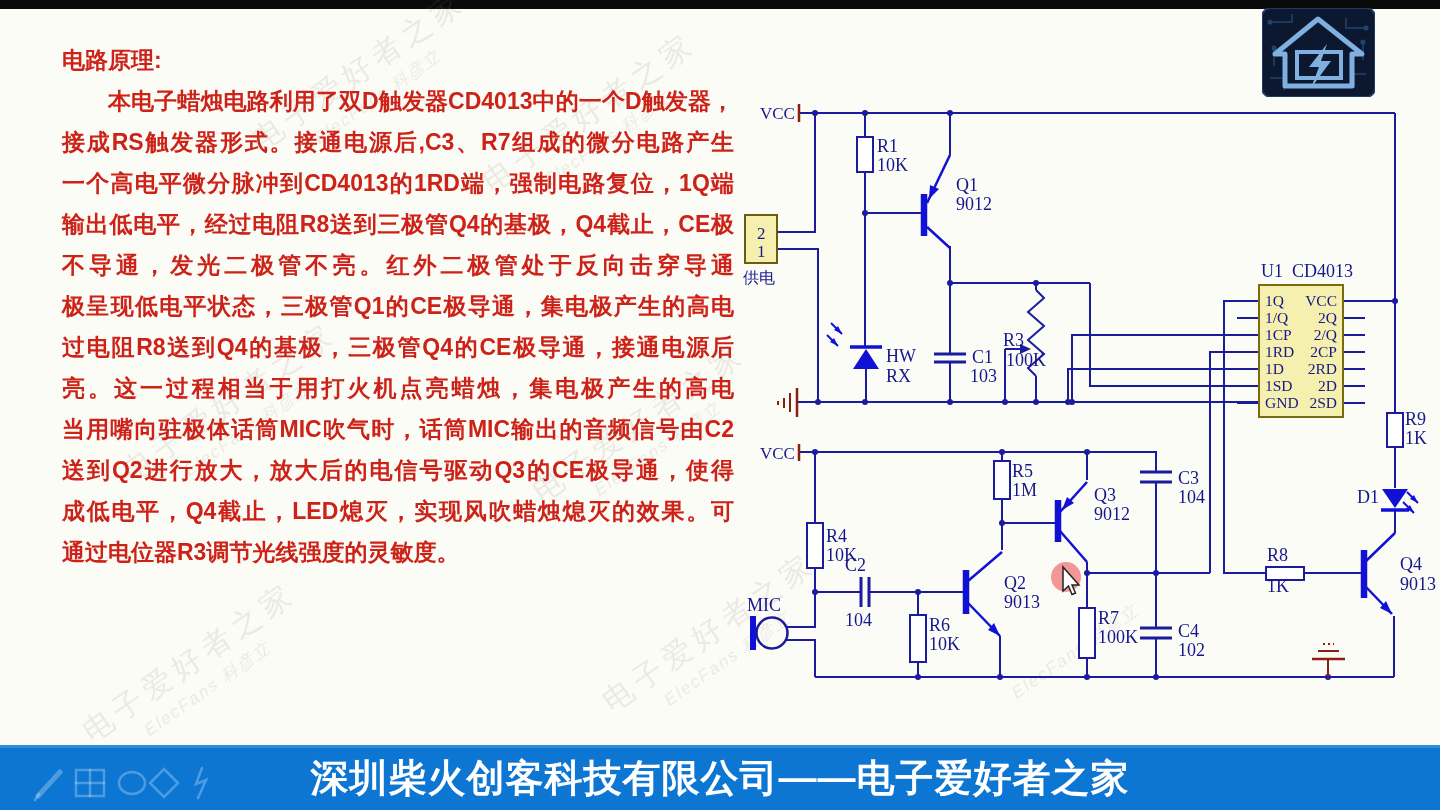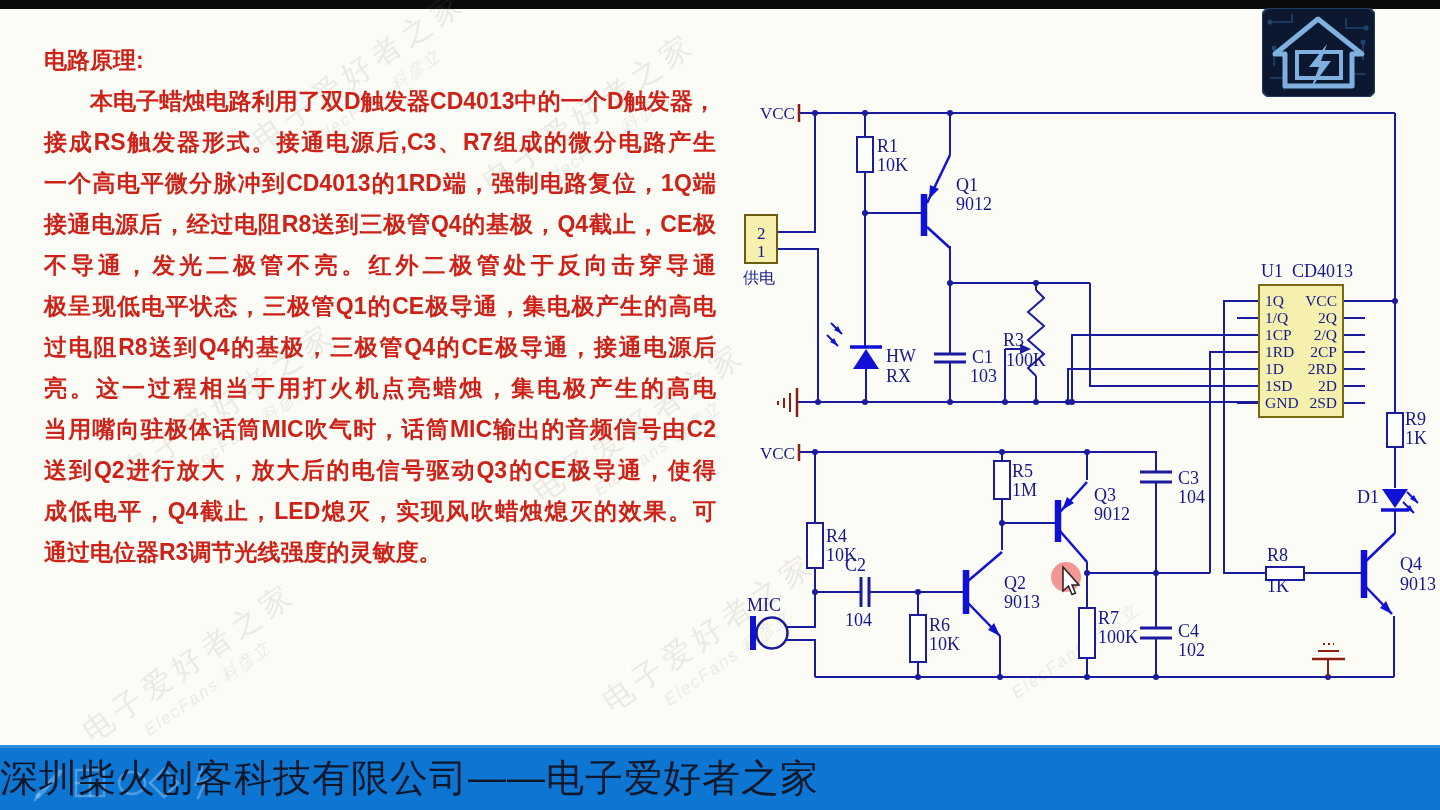--- a/index.html
+++ b/index.html
@@ -2,21 +2,21 @@
 <html><head>
 <meta charset="utf-8">
 <style>
   html,body{margin:0;padding:0;}
   body{width:1440px;height:810px;overflow:hidden;background:#fcfcf7;
        font-family:"Liberation Sans",sans-serif;}
   .stage{position:relative;width:1440px;height:810px;background:#fcfcf7;}
   .topbar{position:absolute;left:0;top:0;width:1440px;height:9px;background:#0a0a0a;}
 
   
-  .article{position:absolute;left:44px;top:40px;width:672px;color:#cc2218;
+  .article{position:absolute;left:62px;top:40px;width:672px;color:#cc2218;
            font-size:23px;line-height:41px;font-weight:600;}
   .article .heading{text-align:left;}
   .article .line{text-align:justify;text-align-last:justify;}
   .article .line.indent{text-indent:46px;}
   .article .line.last{text-align-last:left;}
 
   
   .wm{position:absolute;transform:rotate(-35deg);opacity:.14;color:#80796a;
       pointer-events:none;text-align:center;}
   .wm-cn{font-size:30px;letter-spacing:6px;white-space:nowrap;}
@@ -24,22 +24,22 @@
 
   .schematic{position:absolute;left:0;top:0;}
   .schematic text{font-family:"Liberation Serif",serif;fill:#16168c;}
 
   .logo{position:absolute;left:1262px;top:8px;}
 
   
   .footer{position:absolute;left:0;top:745px;width:1440px;height:65px;
           background:#0d76d2;border-top:3px solid #2f8de0;box-sizing:border-box;}
   .footer-text{position:absolute;left:0;top:0;width:1440px;height:62px;
-               line-height:60px;color:#0f172a;font-size:38px;
-               font-weight:400;letter-spacing:1px;}
+               line-height:60px;text-align:center;color:#ffffff;font-size:38px;
+               font-weight:700;letter-spacing:1px;}
   .tools{position:absolute;left:10px;top:8px;}
 </style>
 </head>
 <body>
 
 <div class="stage">
   <div class="topbar"></div>
 
   <div class="wm" style="left:240px;top:48px">
     <div class="wm-cn">电子爱好者之家</div>
@@ -67,21 +67,21 @@
   </div>
   <div class="wm" style="left:1000px;top:640px">
     <div class="wm-en"><span>ElecFans</span> <span>科彦立</span></div>
   </div>
 
   <div class="article">
     <div class="heading">电路原理:</div>
     <div class="line indent">本电子蜡烛电路利用了双D触发器CD4013中的一个D触发器，</div>
     <div class="line">接成RS触发器形式。接通电源后,C3、R7组成的微分电路产生</div>
     <div class="line">一个高电平微分脉冲到CD4013的1RD端，强制电路复位，1Q端</div>
-    <div class="line">接通电源后，经过电阻R8送到三极管Q4的基极，Q4截止，CE极</div>
+    <div class="line">输出低电平，经过电阻R8送到三极管Q4的基极，Q4截止，CE极</div>
     <div class="line">不导通，发光二极管不亮。红外二极管处于反向击穿导通</div>
     <div class="line">极呈现低电平状态，三极管Q1的CE极导通，集电极产生的高电</div>
     <div class="line">过电阻R8送到Q4的基极，三极管Q4的CE极导通，接通电源后</div>
     <div class="line">亮。这一过程相当于用打火机点亮蜡烛，集电极产生的高电</div>
     <div class="line">当用嘴向驻极体话筒MIC吹气时，话筒MIC输出的音频信号由C2</div>
     <div class="line">送到Q2进行放大，放大后的电信号驱动Q3的CE极导通，使得</div>
     <div class="line">成低电平，Q4截止，LED熄灭，实现风吹蜡烛熄灭的效果。可</div>
     <div class="line last">通过电位器R3调节光线强度的灵敏度。</div>
   </div>
 

